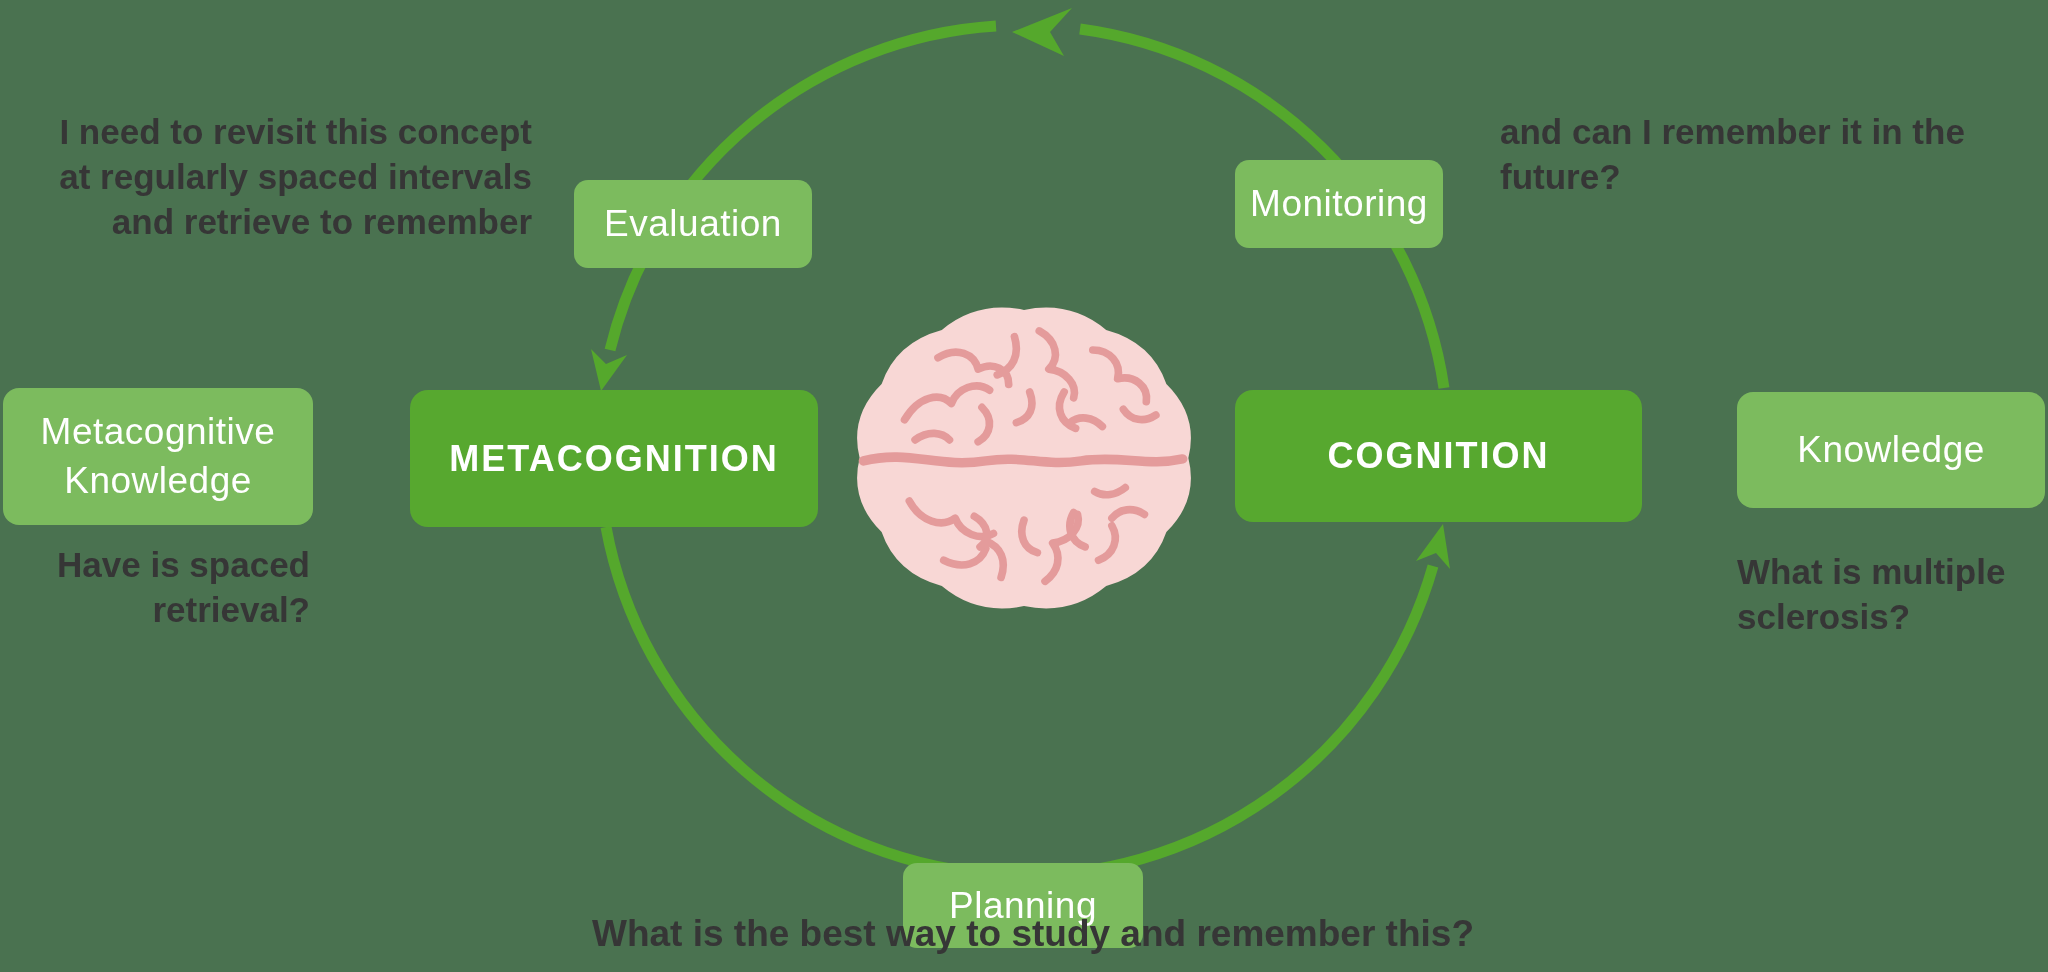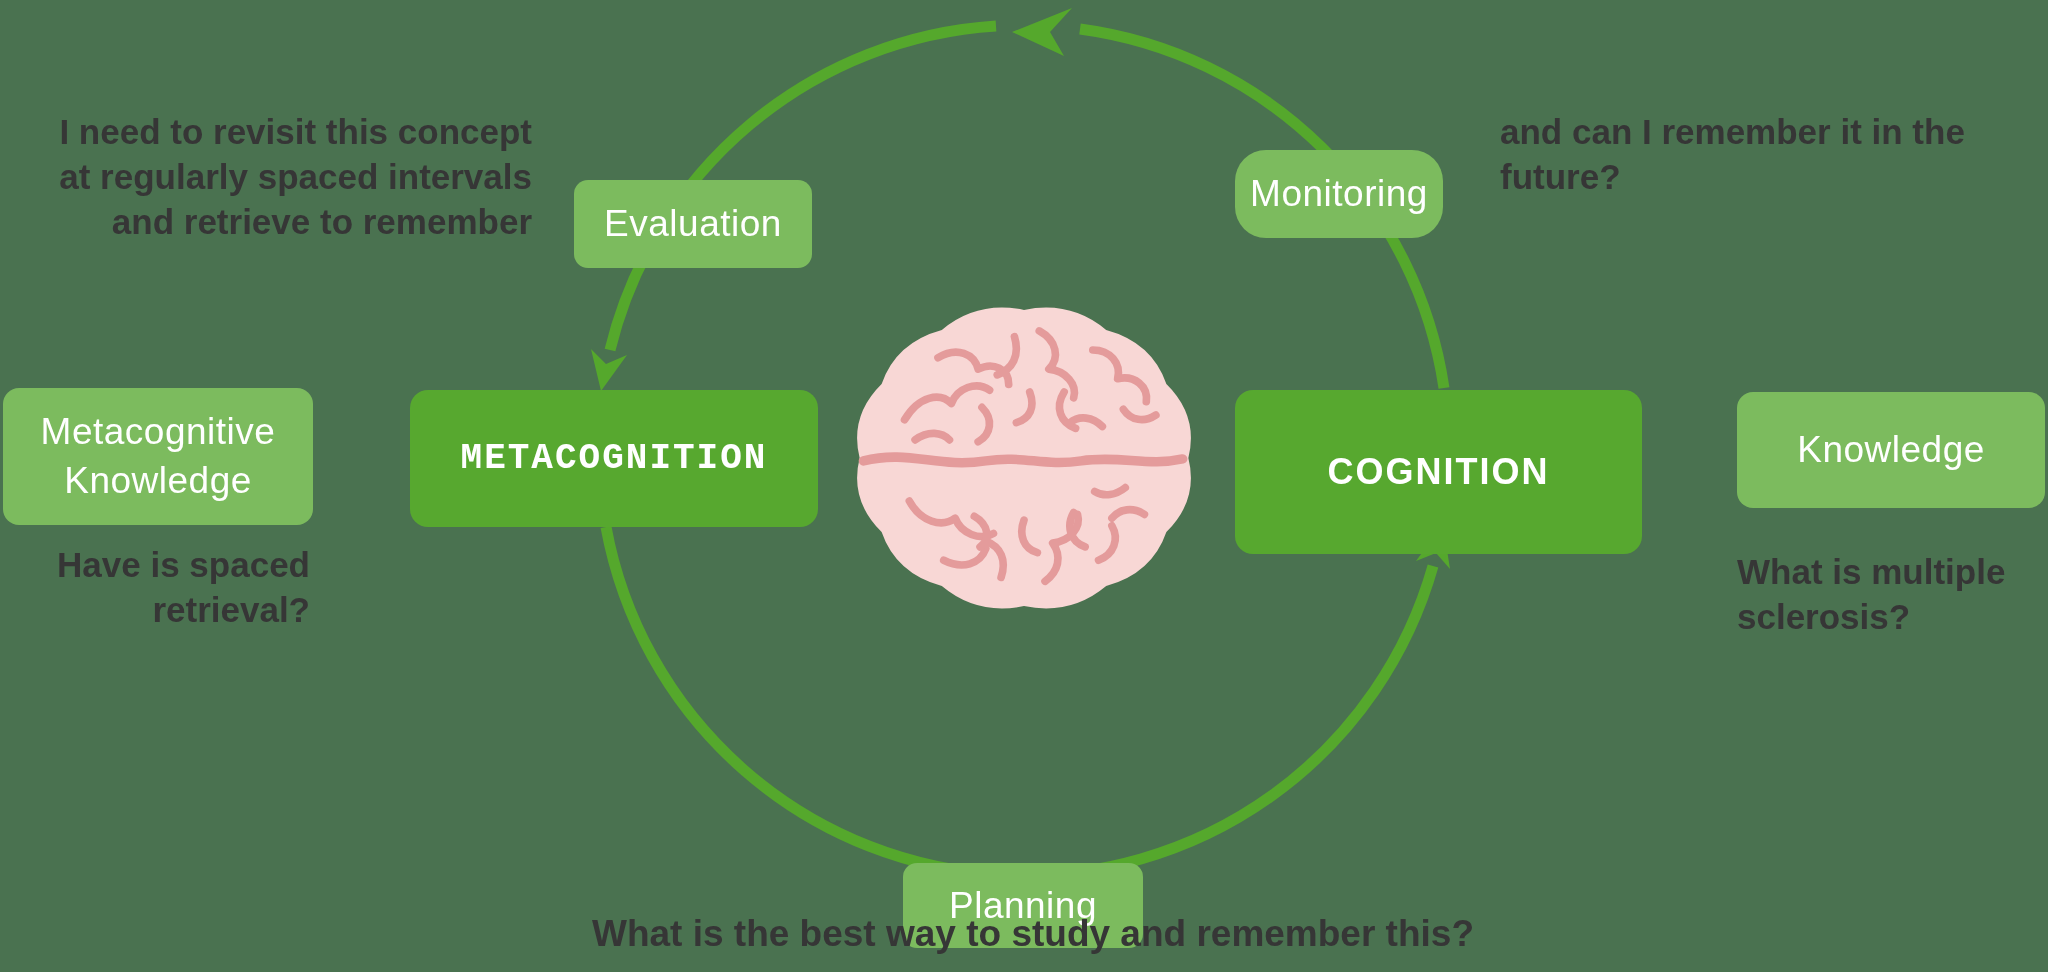--- a/index.html
+++ b/index.html
@@ -31,24 +31,24 @@
   .fissure{stroke-width:10;}
   
   .node{
     position:absolute; z-index:3;
     display:flex; align-items:center; justify-content:center;
     color:var(--text_light); text-align:center;
   }
   .node-light{background:var(--box_light); border-radius:14px; font-size:37px; font-weight:400; letter-spacing:0.5px;}
   .node-dark{background:var(--box_dark); border-radius:18px; font-size:36px; font-weight:700; letter-spacing:2px;}
   #evaluation-node{left:574px; top:152px; width:238px; height:88px;margin-top:28px;}
-  #monitoring-node{left:1235px; top:150px; width:208px; height:88px;border-radius:31px;}
+  #monitoring-node{left:1235px; top:160px; width:208px; height:88px;}
   #planning-node{left:903px; top:823px; width:240px; height:85px;margin-top:40px;}
-  #metacognition-node{left:410px; top:390px; width:408px; height:137px;font-family:Liberation Mono, monospace;}
-  #cognition-node{left:1235px; top:390px; width:407px; height:164px;}
+  #metacognition-node{left:410px; top:390px; width:408px; height:137px;}
+  #cognition-node{left:1235px; top:390px; width:407px; height:132px;}
   #metacognitive-knowledge-node{left:3px; top:388px; width:310px; height:137px; border-radius:16px; line-height:1.3; padding:0 0; box-sizing:border-box;}
   #knowledge-node{left:1737px; top:392px; width:308px; height:116px; border-radius:16px;}
   
   .note{
     position:absolute; z-index:3;
     color:var(--text_dark); font-size:35px; font-weight:700; line-height:1.28;
     white-space:nowrap;
   }
   .note span{display:block;}
   #evaluation-note{right:1516px; top:110px; text-align:right;}

